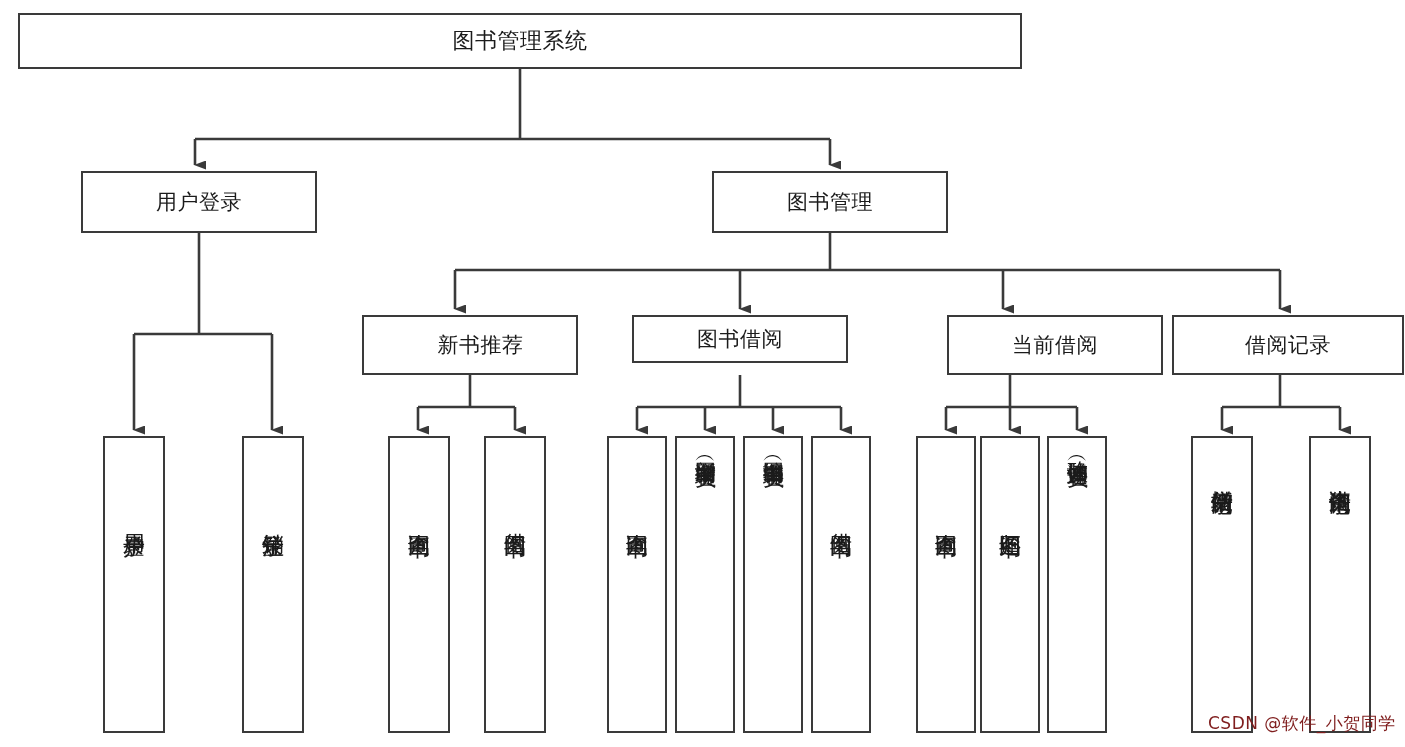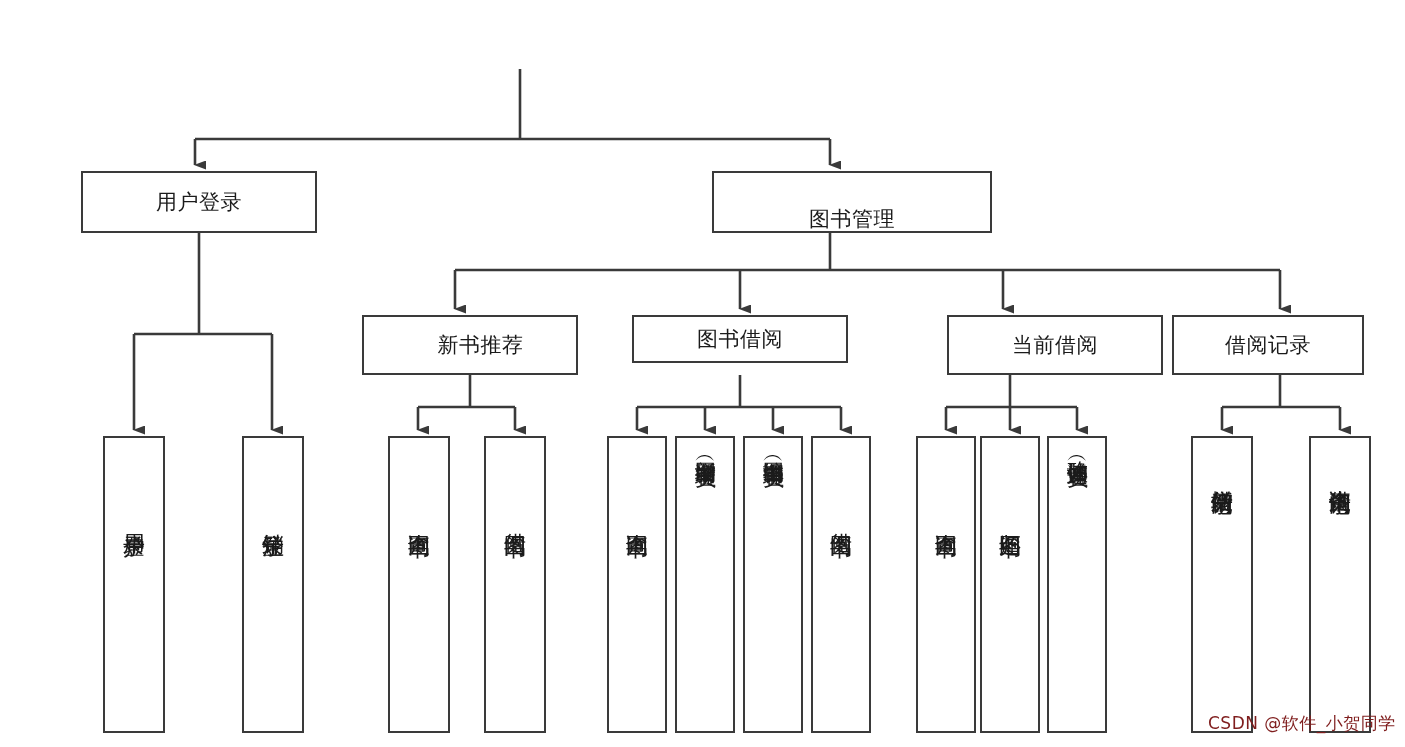--- a/index.html
+++ b/index.html
@@ -120,38 +120,41 @@
       <path d="M1010,407 L1010,430" marker-end="url(#arw)"></path>
       <path d="M1077,407 L1077,430" marker-end="url(#arw)"></path>
 
       <path d="M1280,375 L1280,407"></path>
       <path d="M1222,407 L1340,407"></path>
       <path d="M1222,407 L1222,430" marker-end="url(#arw)"></path>
       <path d="M1340,407 L1340,430" marker-end="url(#arw)"></path>
     </g>
   </svg>
 
+  <div class="node root" style="left:18px;top:13px;width:1004px;height:56px;">
+    <span class="lbl">图书管理系统</span>
+  </div>
 
   <div class="node" style="left:81px;top:171px;width:236px;height:62px;">
     <span class="lbl">用户登录</span>
   </div>
-  <div class="node" style="left:712px;top:171px;width:280px;height:62px;align-items:flex-end;">
+  <div class="node" style="left:712px;top:171px;width:236px;height:62px;">
     <span class="lbl">图书管理</span>
   </div>
 
   <div class="node" style="left:362px;top:315px;width:216px;height:60px;padding-left:21px;">
     <span class="lbl">新书推荐</span>
   </div>
   <div class="node" style="left:632px;top:315px;width:216px;height:48px;">
     <span class="lbl">图书借阅</span>
   </div>
   <div class="node" style="left:902px;top:315px;width:216px;height:60px;margin-left:45px;">
     <span class="lbl">当前借阅</span>
   </div>
-  <div class="node" style="left:1172px;top:315px;width:192px;height:60px;">
+  <div class="node" style="left:1172px;top:315px;width:232px;height:60px;">
     <span class="lbl">借阅记录</span>
   </div>
 
   <div class="node leaf" style="left:103px;top:436px;width:62px;height:297px;padding-top:78px;">
     <span class="lbl">用户登录</span>
   </div>
   <div class="node leaf" style="left:242px;top:436px;width:62px;height:297px;padding-top:78px;">
     <span class="lbl">注销登录</span>
   </div>
 

